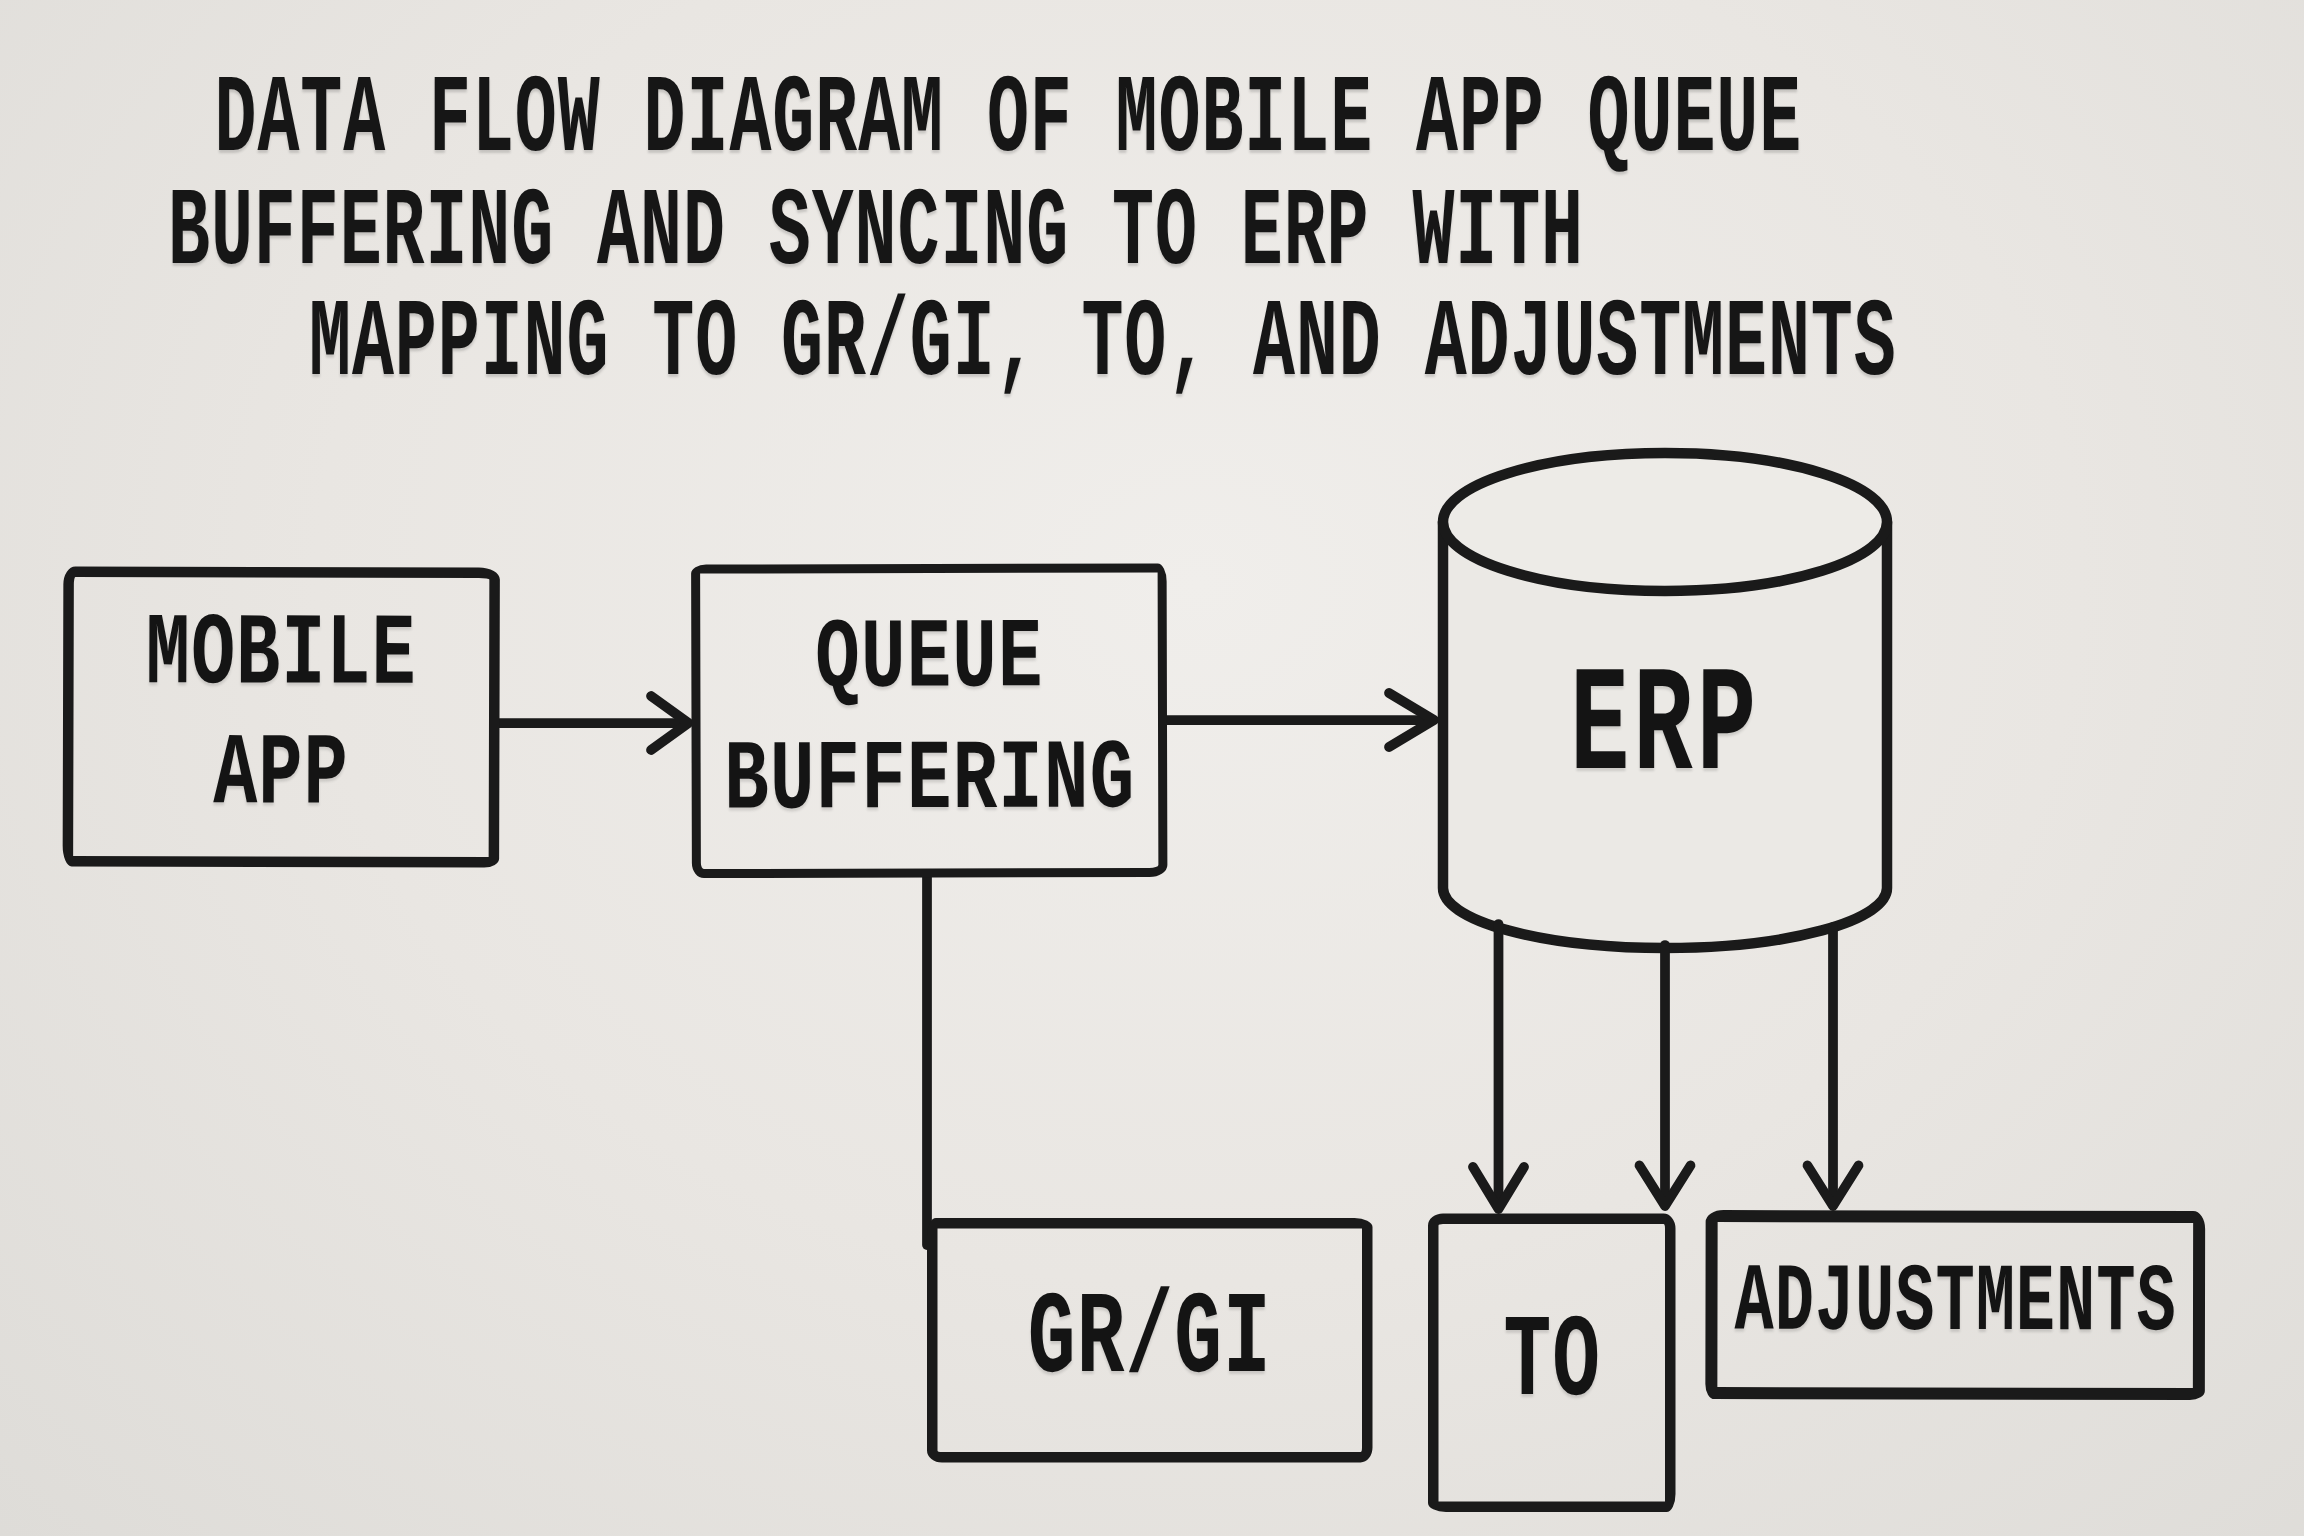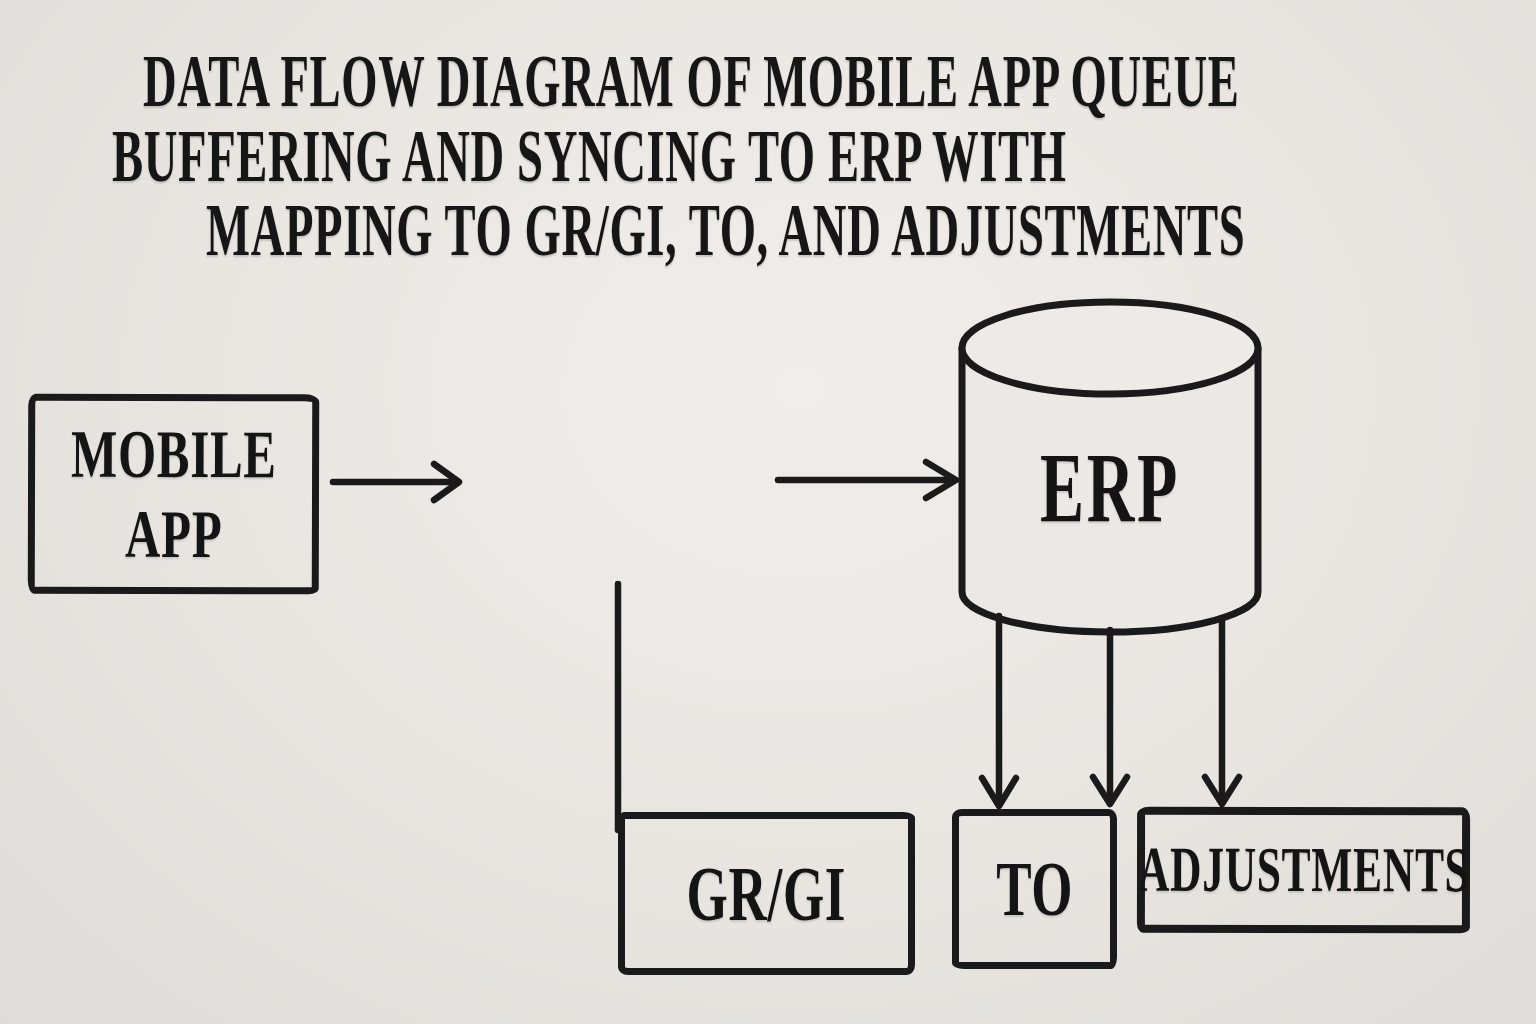--- a/index.html
+++ b/index.html
@@ -3,21 +3,21 @@
 <meta charset="utf-8">
 <style>
   html, body { margin: 0; padding: 0; }
   body { width: 1536px; height: 1024px; overflow: hidden; }
 
   .canvas {
     position: relative;
     width: 1536px;
     height: 1024px;
     background: radial-gradient(ellipse at 52% 38%, #f0eeeb 0%, #e9e6e2 52%, #dedcd8 100%);
-    font-family: Liberation Serif, serif;
+    font-family: Liberation Mono, monospace;
     color: #1a1a1a;
   }
 
   .strokes {
     position: absolute;
     left: 0; top: 0;
     width: 1536px; height: 1024px;
     z-index: 1;
   }
 
@@ -54,33 +54,33 @@
     display: block;
     text-align: center;
     font-weight: 700;
     color: #141414;
     white-space: nowrap;
     letter-spacing: 1px;
     text-shadow: 0 2px 2px rgba(40,40,40,0.15);
   }
   .node .lbl .ln { display: block; }
 
-  .n-mobile { left: 28px;  top: 378px; width: 291px; height: 200px;
-              border-radius: 8px 14px 10px 6px / 12px 8px 6px 14px; transform: rotate(0.15deg); margin-top: 16px; }
+  .n-mobile { left: 42px;  top: 378px; width: 291px; height: 200px;
+              border-radius: 8px 14px 10px 6px / 12px 8px 6px 14px; transform: rotate(0.15deg); }
   .n-mobile .lbl { font-size: 68px; line-height: 1.18; transform: scaleX(0.72); }
 
   .n-queue { left: 461px; top: 376px; width: 317px; height: 209px; border-width: 6px;
              border-radius: 10px 6px 12px 8px / 6px 12px 8px 10px; transform: rotate(-0.15deg); }
   .n-queue .lbl { font-size: 66px; line-height: 1.22; transform: scaleX(0.75); }
 
   .n-grgi { left: 618px; top: 812px; width: 297px; height: 163px;
             border-radius: 6px 12px 8px 10px / 12px 6px 10px 8px; }
   .n-grgi .lbl { font-size: 78px; transform: scaleX(0.68); }
 
-  .n-to { left: 952px; top: 809px; width: 165px; height: 160px;
+  .n-to { left: 952px; top: 809px; width: 165px; height: 199px;
           border-radius: 10px 8px 6px 12px / 8px 10px 12px 6px; justify-content: center; }
   .n-to .lbl { font-size: 78px; transform: scaleX(0.68); }
 
   .n-adj { left: 1137px; top: 807px; width: 333px; height: 126px; border-width: 8px;
            border-radius: 12px 8px 10px 6px / 8px 12px 6px 10px; transform: rotate(0.1deg); }
   .n-adj .lbl { font-size: 64px; transform: scaleX(0.68); }
 
   
   .erp-label-wrap {
     position: absolute;
@@ -128,20 +128,26 @@
   <div class="tline t2">BUFFERING AND SYNCING TO ERP WITH</div>
   <div class="tline t3">MAPPING TO GR/GI, TO, AND ADJUSTMENTS</div>
 
   <div class="node n-mobile">
     <span class="lbl">
       <span class="ln">MOBILE</span>
       <span class="ln">APP</span>
     </span>
   </div>
 
+  <div class="node n-queue">
+    <span class="lbl">
+      <span class="ln">QUEUE</span>
+      <span class="ln">BUFFERING</span>
+    </span>
+  </div>
 
   <div class="erp-label-wrap">
     <span class="lbl">ERP</span>
   </div>
 
   <div class="node n-grgi">
     <span class="lbl">GR/GI</span>
   </div>
 
   <div class="node n-to">

